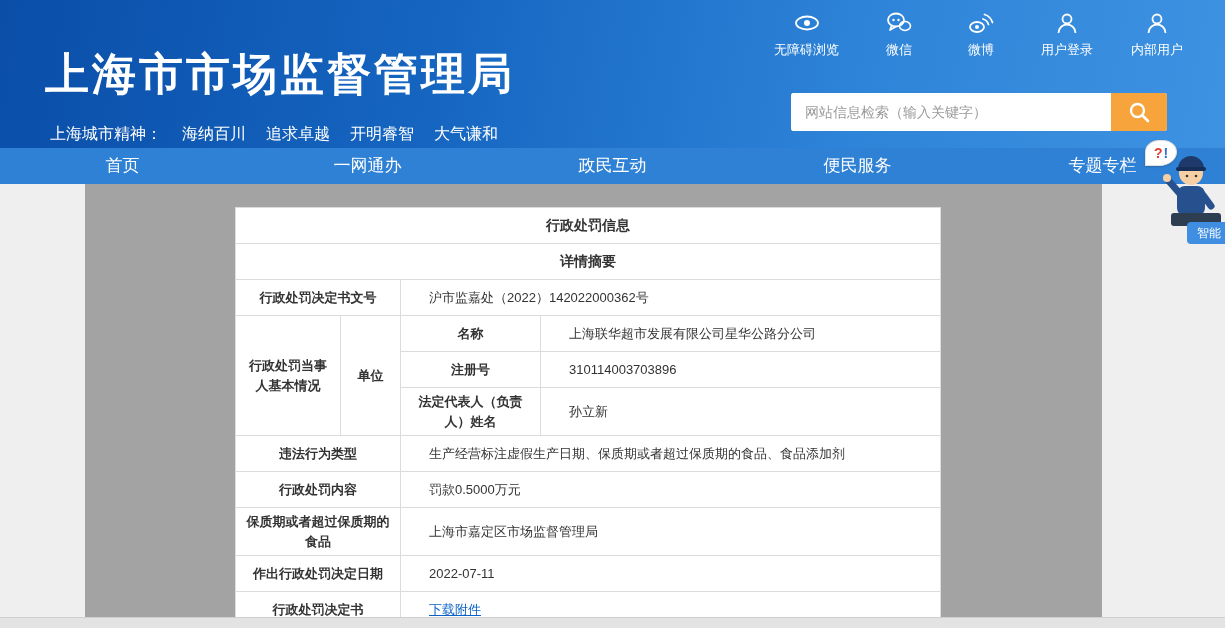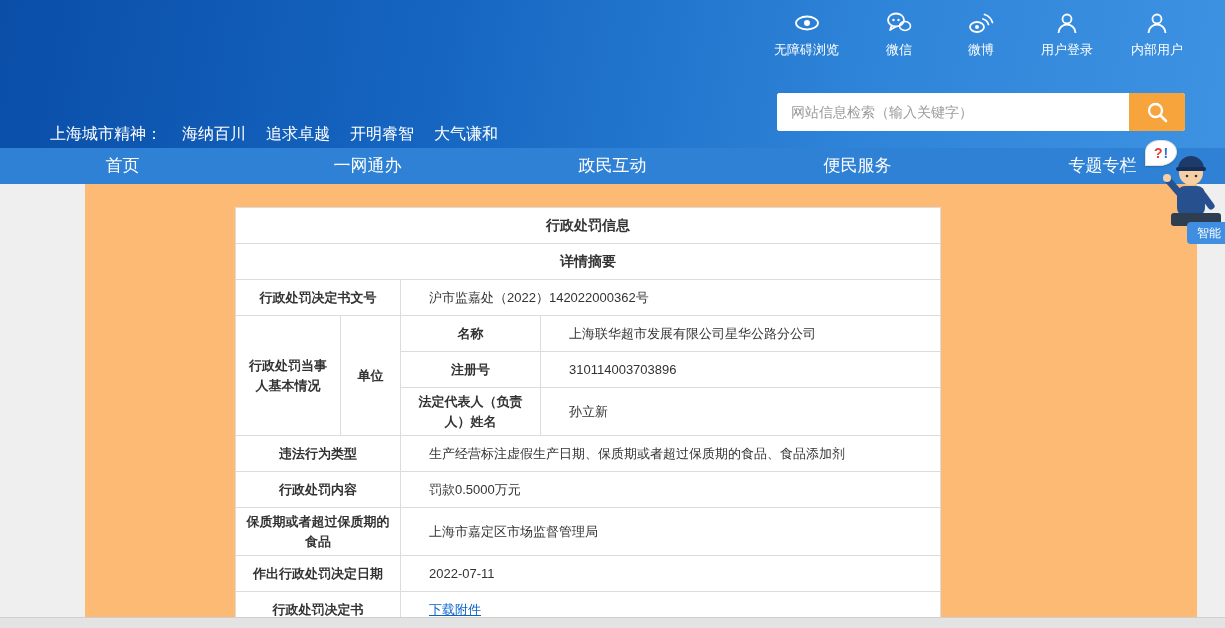--- a/index.html
+++ b/index.html
@@ -8,32 +8,32 @@
 
   
   .header { position:absolute; top:0; left:0; width:100%; height:148px;
     background:linear-gradient(100deg,#0a4ea8 0%, #1565c0 35%, #2e84d8 70%, #3e92e2 100%); }
   .quick-links { position:absolute; top:8px; right:42px; display:flex; gap:38px; }
   .ql { display:flex; flex-direction:column; align-items:center; color:#fff; cursor:pointer; min-width:44px; }
   .ql-icon { height:30px; display:flex; align-items:center; justify-content:center; }
   .ql-label { font-size:13px; margin-top:3px; white-space:nowrap; }
   .site-title { position:absolute; left:45px; top:45px; font-size:44px; font-weight:bold; color:#fff; letter-spacing:3px; white-space:nowrap; }
   .motto { position:absolute; left:50px; top:124px; color:#fff; font-size:16px; display:flex; gap:20px; white-space:nowrap; }
-  .searchbar { position:absolute; right:40px; top:93px; width:408px; height:38px; display:flex; border-radius:3px; overflow:hidden; background:#fff; }
+  .searchbar { position:absolute; right:58px; top:93px; width:376px; height:38px; display:flex; border-radius:3px; overflow:hidden; background:#fff; }
   .search-input { flex:1; border:none; outline:none; padding:0 14px; font-size:14px; color:#555; background:#fff; }
   .search-input::placeholder { color:#9a9a9a; }
   .search-btn { width:56px; border:none; background:#f7a43c; cursor:pointer; display:flex; align-items:center; justify-content:center; }
 
   
   .nav { position:absolute; top:148px; left:0; width:100%; height:36px; background:#2e81d4; display:flex; }
   .nav-item { flex:1; text-align:center; line-height:36px; color:#fff; font-size:17px; cursor:pointer; }
   .nav-item.active { background:#1158a8; }
 
   
-  .panel { position:absolute; left:85px; top:184px; width:1112px; height:433px; background:#fdba74; }
+  .panel { position:absolute; left:85px; top:184px; width:1017px; height:433px; background:#a3a3a3; }
   .info-table { position:absolute; left:150px; top:23px; width:705px; border-collapse:collapse; table-layout:fixed; font-size:13px; color:#333; }
   .info-table td { border:1px solid #dcdcdc; height:36px; padding:4px 8px; background:#fff; }
   td.t-title { text-align:center; font-weight:bold; font-size:14px; }
   td.t-label { text-align:center; font-weight:bold; line-height:1.5; }
   td.t-value { text-align:left; padding-left:28px; }
   a.download { color:#0a62c8; text-decoration:underline; cursor:pointer; }
   .footer-strip { position:absolute; left:0; top:617px; width:100%; height:11px; background:#e3e3e3; border-top:1px solid #cfcfcf; }
 
   
   .mascot { position:absolute; right:0; top:140px; width:76px; height:106px; cursor:pointer; z-index:5; }
@@ -99,20 +99,21 @@
         <span class="ql-icon">
           <svg width="28" height="26" viewBox="0 0 28 26">
               <circle cx="14" cy="9" r="4.5" fill="none" stroke="#fff" stroke-width="1.8"></circle>
               <path d="M5.5 23 a8.5 8.5 0 0 1 17 0" fill="none" stroke="#fff" stroke-width="1.8"></path>
             </svg>
         </span>
         <span class="ql-label">内部用户</span>
       </div>
     </div>
 
+    <div class="site-title">上海市市场监督管理局</div>
 
     <div class="motto">
       <span>上海城市精神：</span>
       <span>海纳百川</span>
       <span>追求卓越</span>
       <span>开明睿智</span>
       <span>大气谦和</span>
     </div>
 
     <div class="searchbar">

